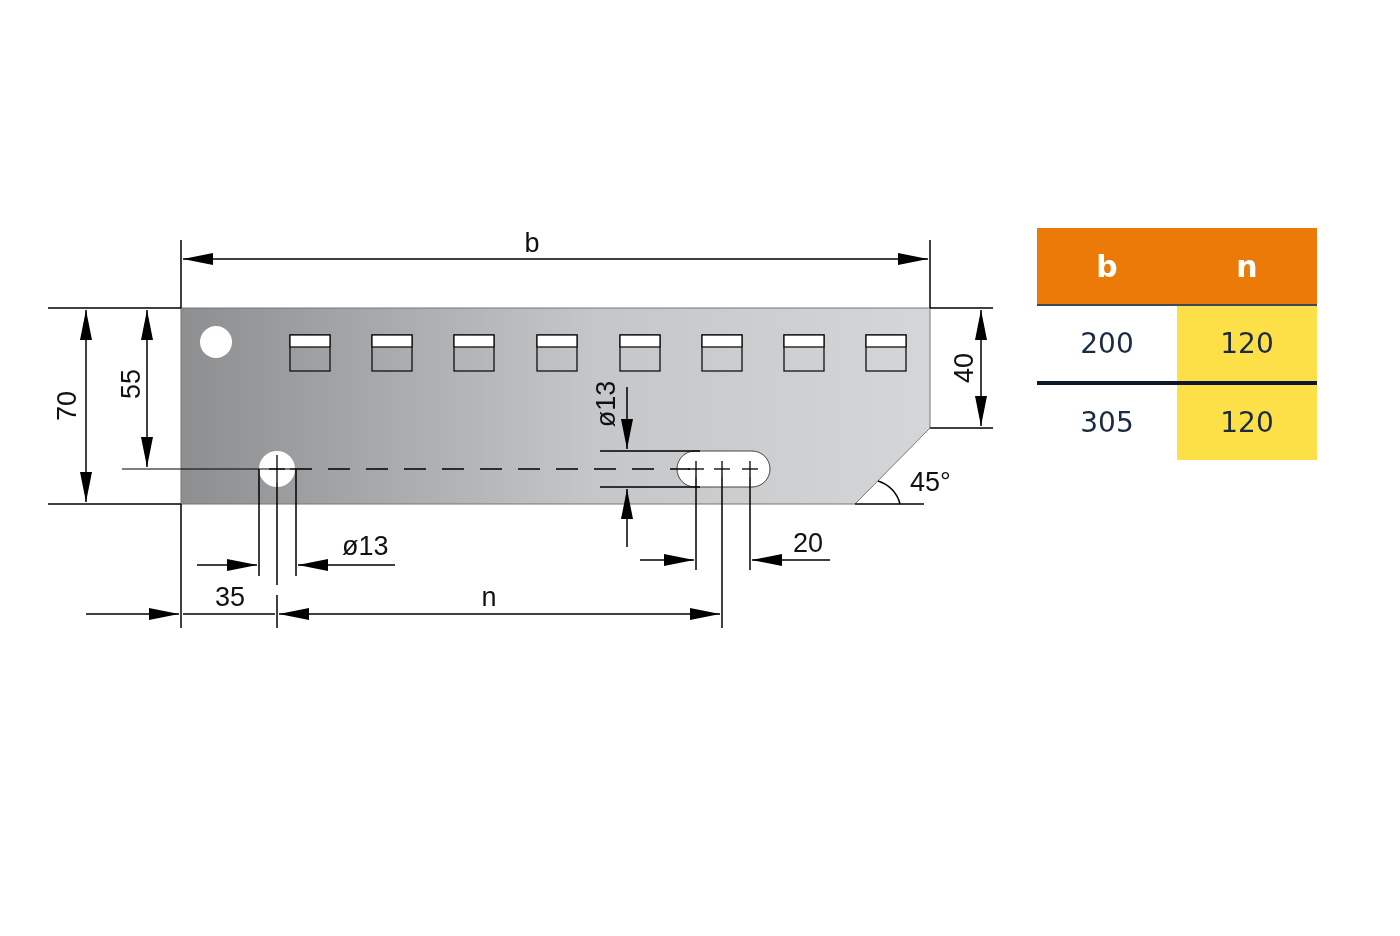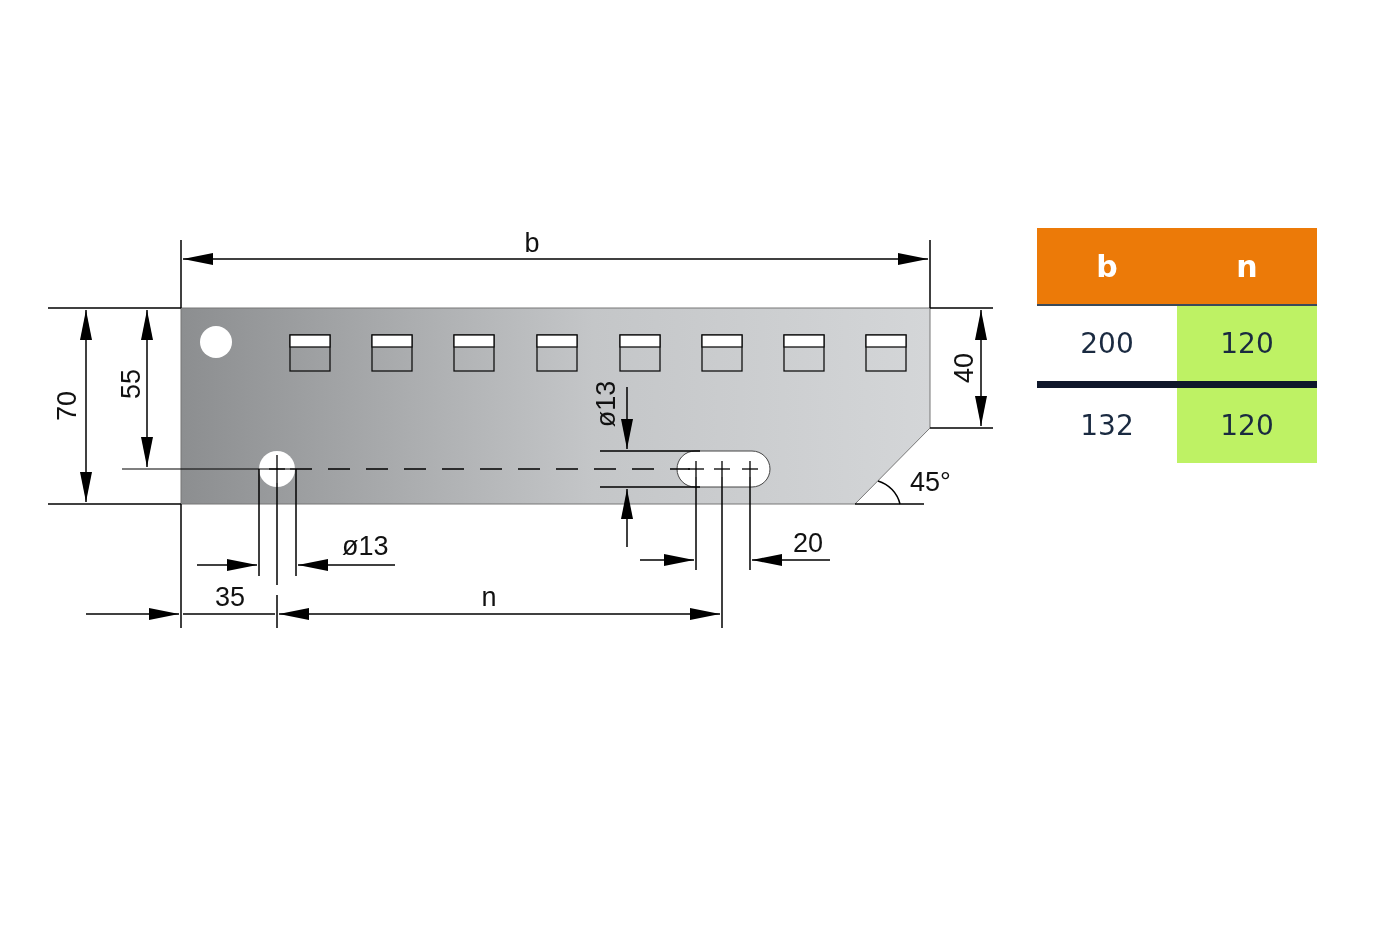--- a/index.html
+++ b/index.html
@@ -1,23 +1,23 @@
 <!DOCTYPE html>
 <html><head>
   <meta charset="utf-8">
   <style>
     html, body { margin: 0; padding: 0; background: #ffffff; }
     body { width: 1400px; height: 936px; position: relative; overflow: hidden; font-family: "Liberation Sans", sans-serif; }
     #drawing { position: absolute; left: 0; top: 0; width: 1400px; height: 936px; }
     .dim-text { font-family: "Liberation Sans", sans-serif; font-size: 27px; fill: #111; }
     .spec-table { position: absolute; left: 1037px; top: 228px; width: 280px; border-collapse: collapse; font-family: "DejaVu Sans", sans-serif; }
     .spec-table th { background: #ec7a08; color: #fff; font-size: 30px; font-weight: bold; height: 76px; width: 140px; text-align: center; border-bottom: 2px solid #3a4a5a; padding: 0; }
-    .spec-table td { font-size: 28px; color: #1a2a40; height: 75px; text-align: center; border-bottom: 7px solid #0f172a; padding: 0; }
+    .spec-table td { font-size: 28px; color: #1a2a40; height: 75px; text-align: center; border-bottom: 4px solid #0f172a; padding: 0; }
     .spec-table tr:last-child td { border-bottom: none; }
-    .spec-table td.col-n { background: #bef264; }
+    .spec-table td.col-n { background: #fde047; }
   </style>
 </head>
 <body>
 
 <svg id="drawing" viewBox="0 0 1400 936" xmlns="http://www.w3.org/2000/svg">
   <defs>
     <linearGradient id="plateGrad" x1="0" y1="0" x2="1" y2="0">
       <stop offset="0" stop-color="#8c8e90"></stop>
       <stop offset="0.55" stop-color="#c4c6c8"></stop>
       <stop offset="1" stop-color="#d4d6d8"></stop>
@@ -144,17 +144,17 @@
       <th>b</th>
       <th>n</th>
     </tr>
   </thead>
   <tbody>
     <tr>
       <td>200</td>
       <td class="col-n">120</td>
     </tr>
     <tr>
-      <td>132</td>
+      <td>305</td>
       <td class="col-n">120</td>
     </tr>
   </tbody>
 </table>
 
 </body></html>

